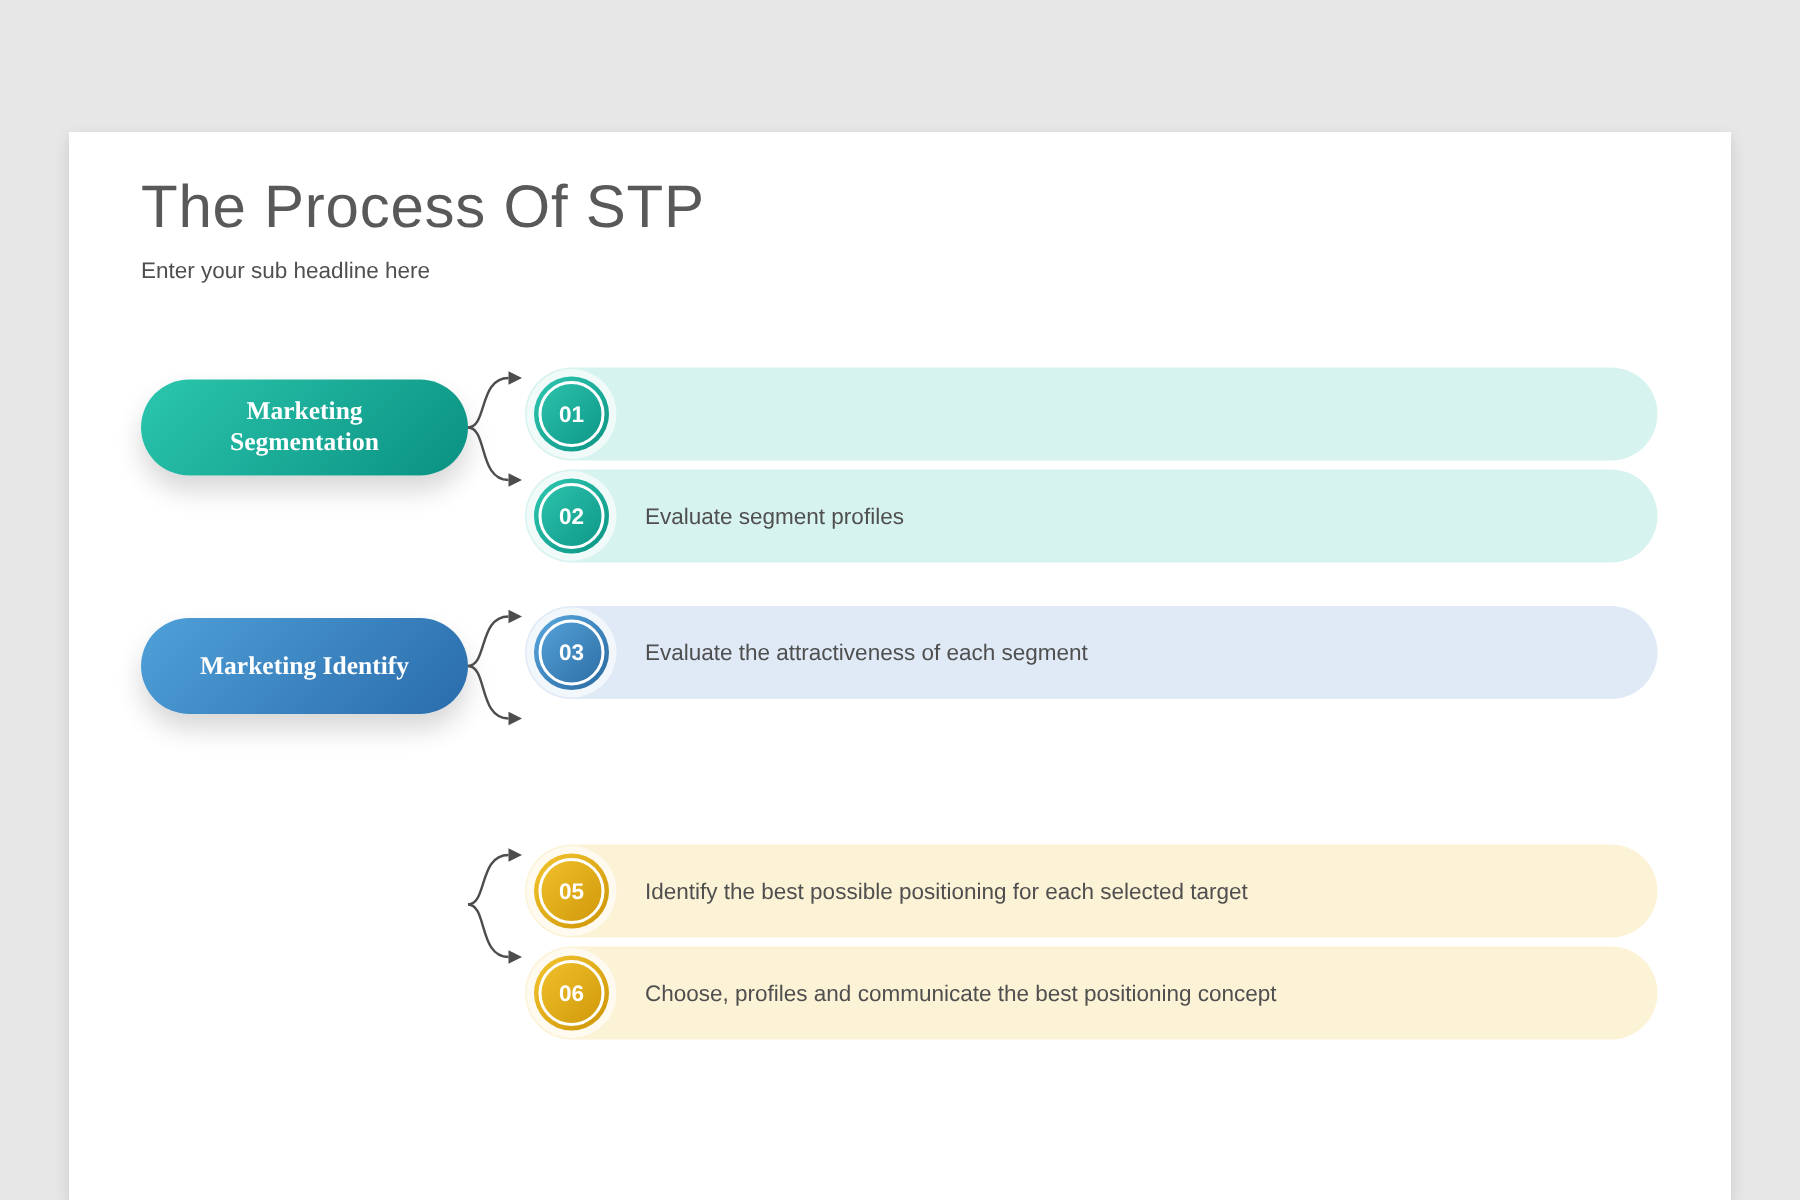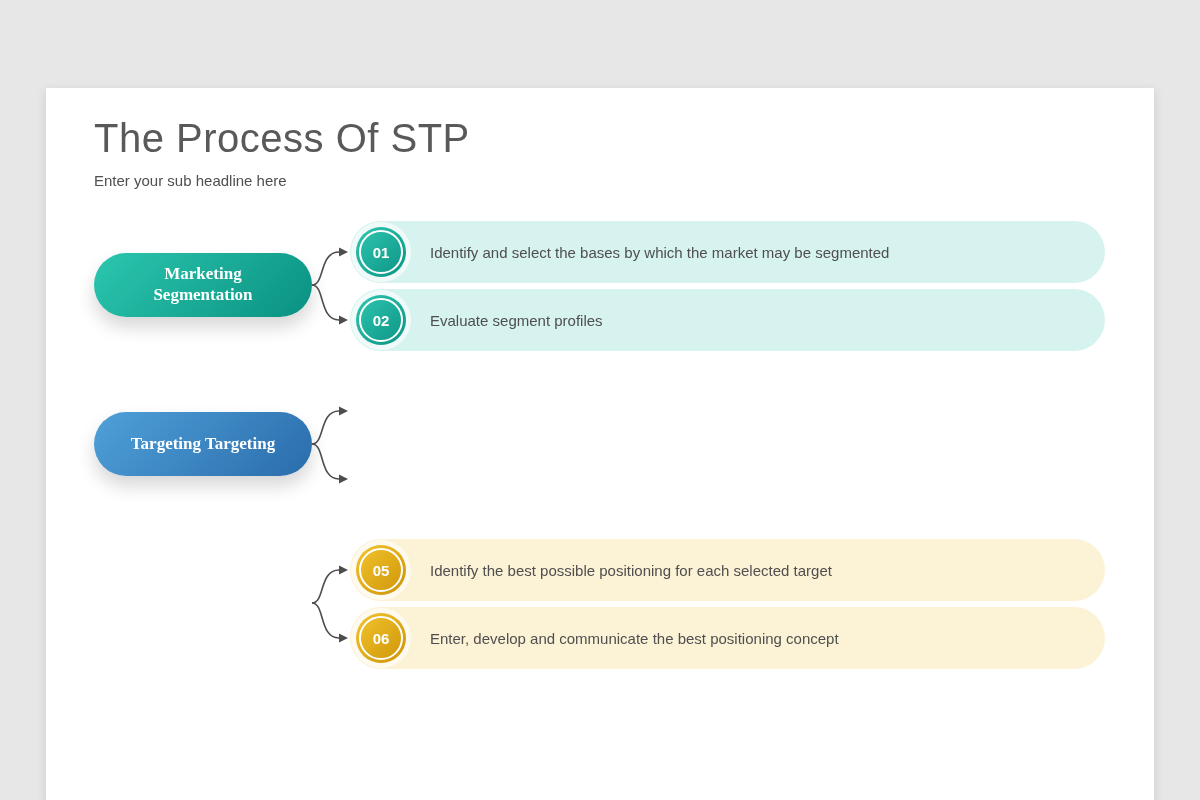--- a/index.html
+++ b/index.html
@@ -78,20 +78,21 @@
   }
   .row {
     position: absolute;
     left: 256px;
     width: 755px; height: 62px;
     border-radius: 31px;
     background: var(--rowbg);
     display: flex;
     align-items: center;
     gap: 24px;
+    margin-top: 24px;
   }
   .row.first  { top: 0; }
   .row.second { top: 68px; text-align: center; }
   .badge {
     position: relative;
     flex: 0 0 auto;
     width: 50px; height: 50px;
     margin-left: 6px;
     border-radius: 50%;
     background: linear-gradient(135deg, var(--badge1), var(--badge2));
@@ -133,57 +134,62 @@
       <svg class="connector" viewBox="0 0 42 86">
         <path d="M2,42 C15,42 9,9 29,9"></path>
         <path d="M2,42 C15,42 9,77 29,77"></path>
         <polygon points="29,4.5 38,9 29,13.5"></polygon>
         <polygon points="29,72.5 38,77 29,81.5"></polygon>
       </svg>
       <div class="row first">
         <div class="badge">
           <span class="badge-num">01</span>
         </div>
-        <div class="row-text">Identify and select the bases by which the market may be segmented</div>
       </div>
       <div class="row second">
         <div class="badge">
           <span class="badge-num">02</span>
         </div>
         <div class="row-text">Evaluate segment profiles</div>
       </div>
     </div>
 
     <div class="group" style="top: 292px; --pill1: #4fa0d9; --pill2: #2a6cab; --rowbg: #dfeaf6; --badge1: #58a7de; --badge2: #29699f;">
       <div class="pill">
-        <div class="pill-label">Targeting Targeting</div>
+        <div class="pill-label">Marketing Identify</div>
       </div>
       <svg class="connector" viewBox="0 0 42 86">
         <path d="M2,42 C15,42 9,9 29,9"></path>
         <path d="M2,42 C15,42 9,77 29,77"></path>
         <polygon points="29,4.5 38,9 29,13.5"></polygon>
         <polygon points="29,72.5 38,77 29,81.5"></polygon>
       </svg>
+      <div class="row first">
+        <div class="badge">
+          <span class="badge-num">03</span>
+        </div>
+        <div class="row-text">Evaluate the attractiveness of each segment</div>
+      </div>
     </div>
 
     <div class="group" style="top: 451px; --pill1: #f0bf23; --pill2: #d1980a; --rowbg: #fcf2d6; --badge1: #f3c52f; --badge2: #cd9406;">
       <svg class="connector" viewBox="0 0 42 86">
         <path d="M2,42 C15,42 9,9 29,9"></path>
         <path d="M2,42 C15,42 9,77 29,77"></path>
         <polygon points="29,4.5 38,9 29,13.5"></polygon>
         <polygon points="29,72.5 38,77 29,81.5"></polygon>
       </svg>
       <div class="row first">
         <div class="badge">
           <span class="badge-num">05</span>
         </div>
         <div class="row-text">Identify the best possible positioning for each selected target</div>
       </div>
       <div class="row second">
         <div class="badge">
           <span class="badge-num">06</span>
         </div>
-        <div class="row-text">Enter, develop and communicate the best positioning concept</div>
+        <div class="row-text">Choose, profiles and communicate the best positioning concept</div>
       </div>
     </div>
 
   </div>
 </div>
 
 </body></html>

